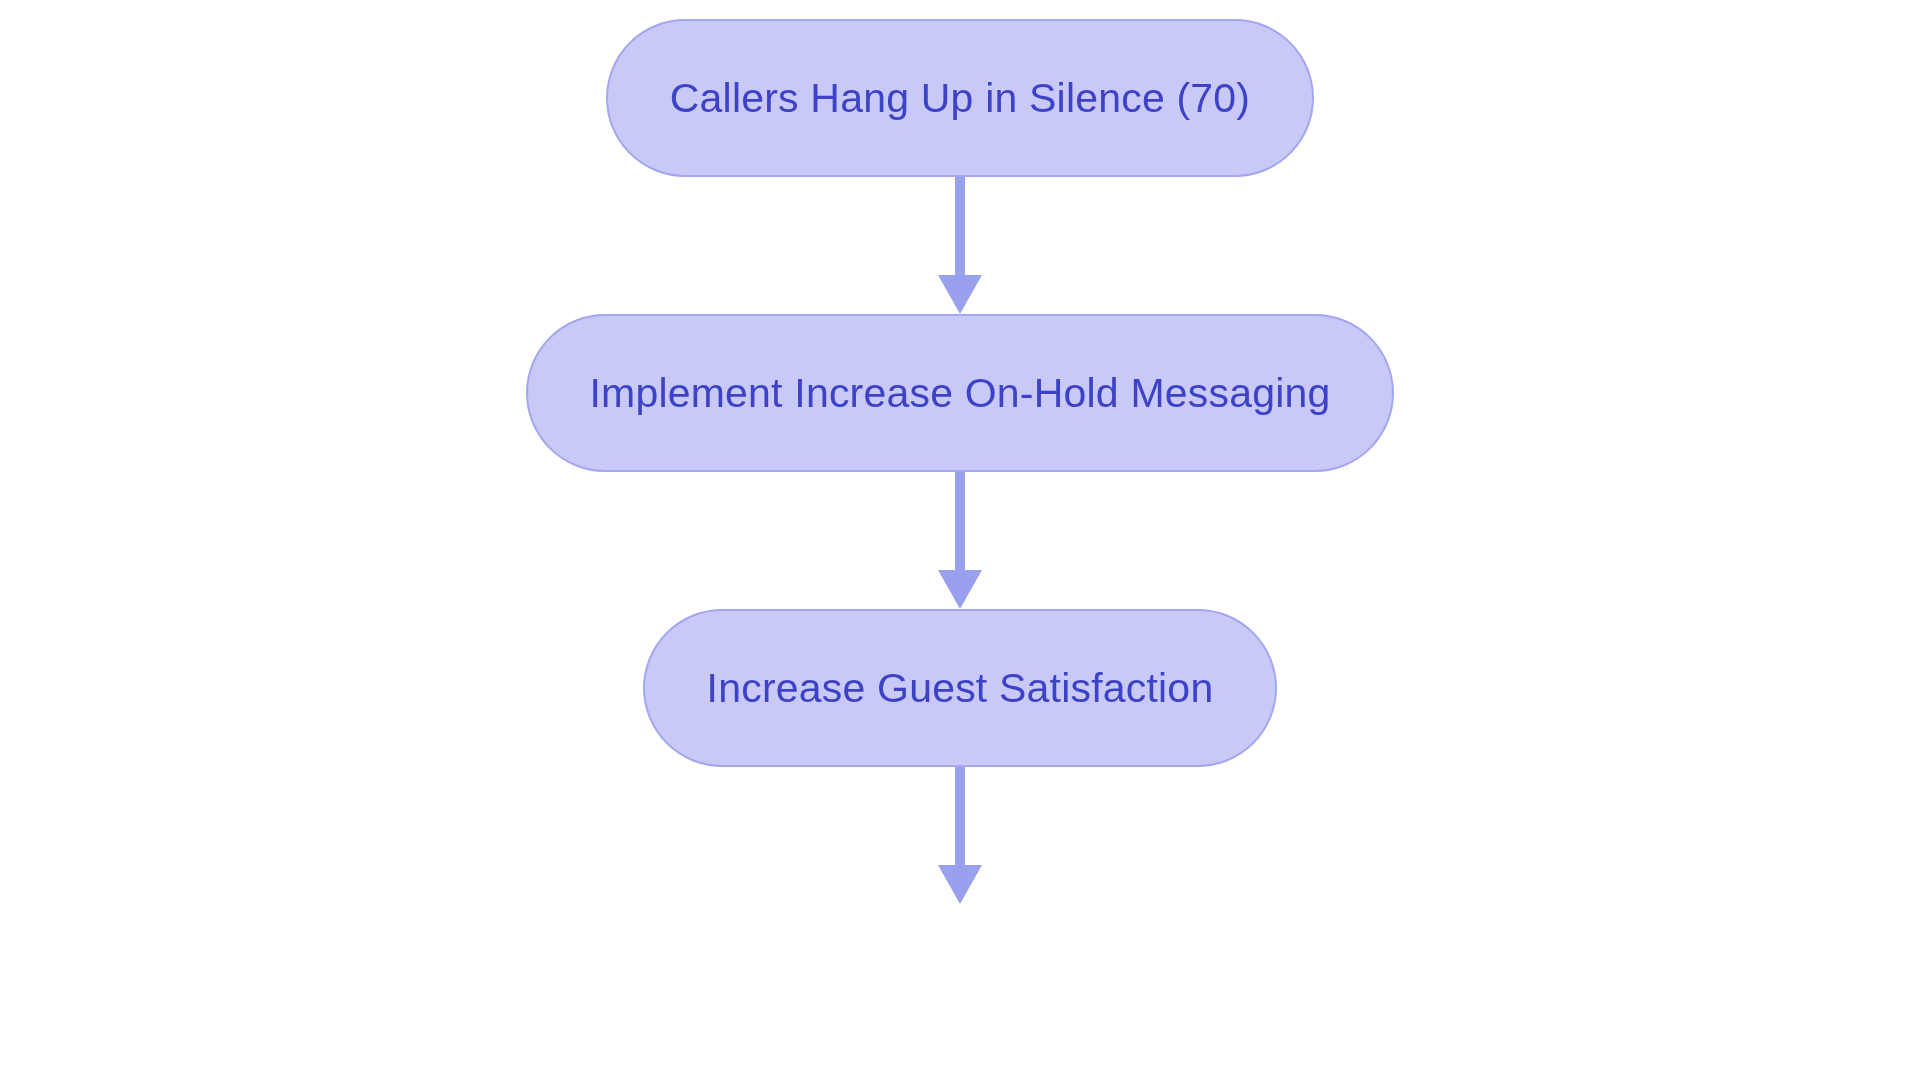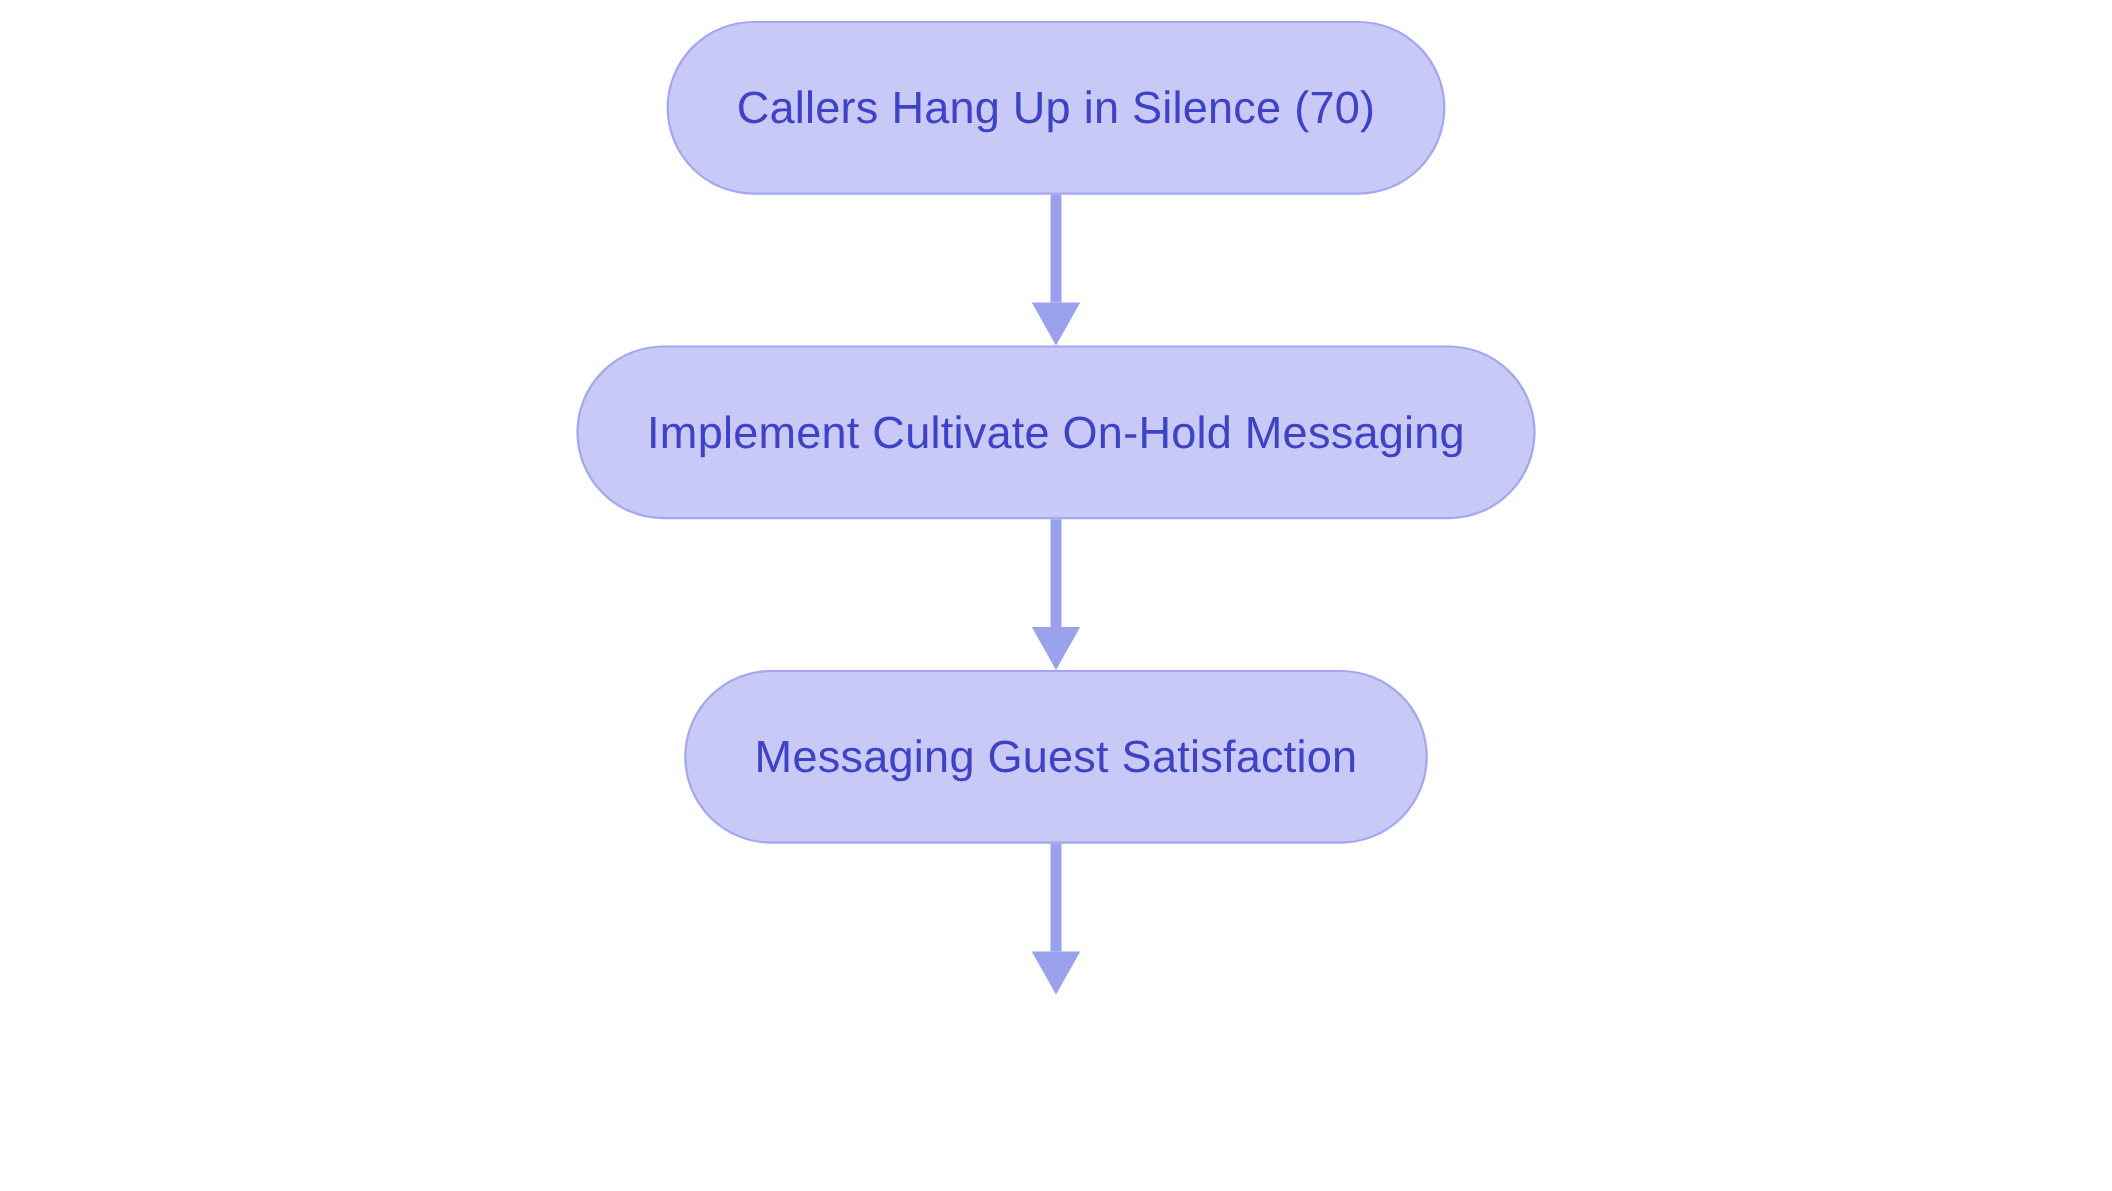--- a/index.html
+++ b/index.html
@@ -76,30 +76,30 @@
   <div class="flow-node">
     <span class="node-label">Callers Hang Up in Silence (70)</span>
   </div>
 
   <div class="flow-arrow">
     <div class="arrow-stem"></div>
     <div class="arrow-head"></div>
   </div>
 
   <div class="flow-node">
-    <span class="node-label">Implement Cultivate On-Hold Messaging</span>
+    <span class="node-label">Implement Increase On-Hold Messaging</span>
   </div>
 
   <div class="flow-arrow">
     <div class="arrow-stem"></div>
     <div class="arrow-head"></div>
   </div>
 
   <div class="flow-node">
-    <span class="node-label">Messaging Guest Satisfaction</span>
+    <span class="node-label">Increase Guest Satisfaction</span>
   </div>
 
   <div class="flow-arrow">
     <div class="arrow-stem"></div>
     <div class="arrow-head"></div>
   </div>
 
 
 </div>
 

